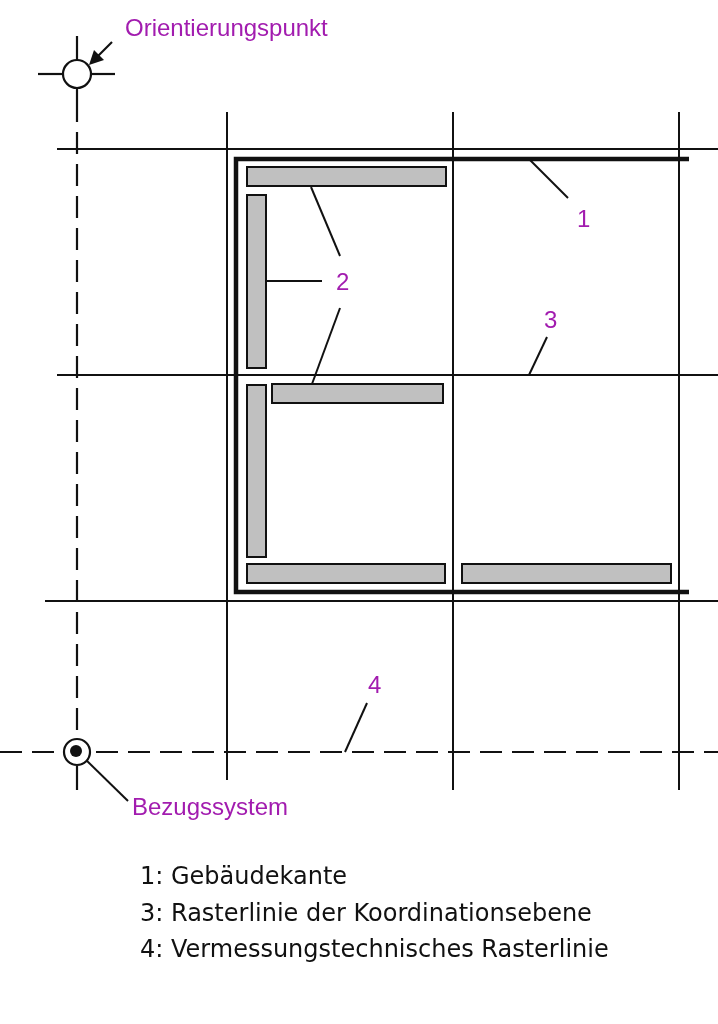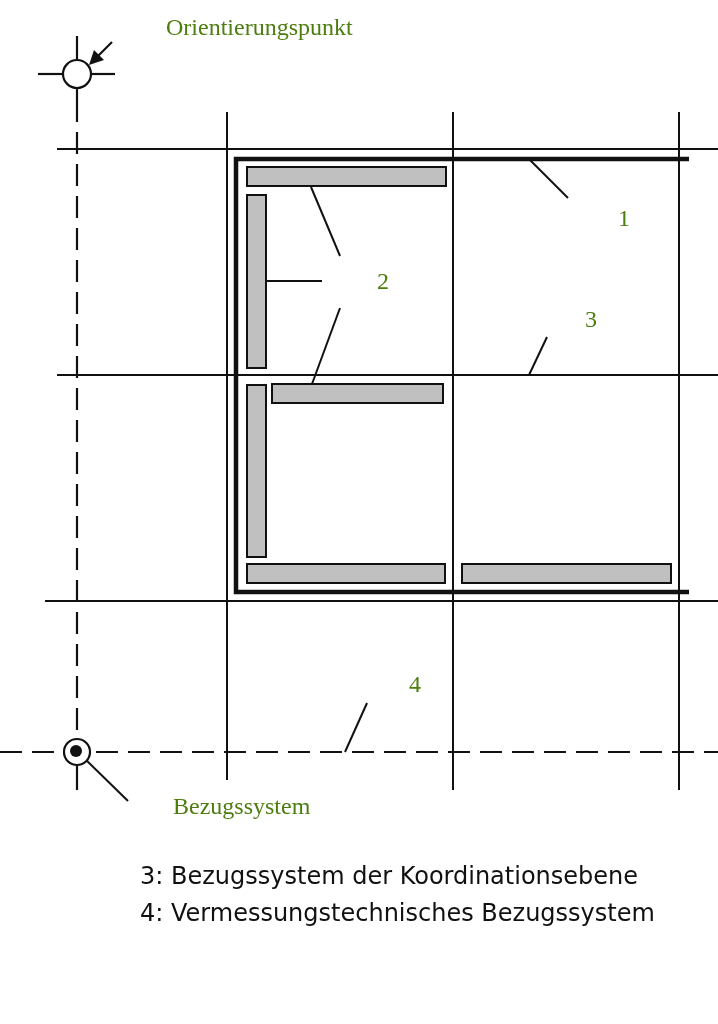--- a/index.html
+++ b/index.html
@@ -1,18 +1,18 @@
 <!DOCTYPE html>
 <html><head>
 <meta charset="utf-8">
 <style>
   html, body { margin: 0; padding: 0; background: #ffffff; }
   body { width: 718px; height: 1024px; position: relative; overflow: hidden; }
   #diagram { position: absolute; left: 0; top: 0; width: 718px; height: 1024px; }
-  .lbl { position: absolute; font-family: Liberation Serif, serif; color: #4d7c0f; white-space: nowrap; margin-left: 41px; }
+  .lbl { position: absolute; font-family: Liberation Sans, sans-serif; color: #a21caf; white-space: nowrap; }
   .callout { font-size: 24px; }
   .pointlbl { font-size: 24px; }
   #legend { position: absolute; left: 140px; top: 858px; font-family: "DejaVu Sans", sans-serif; font-size: 24px; color: #111; line-height: 36.5px; }
   #legend div { white-space: nowrap; }
 </style>
 </head>
 <body>
 
 <svg id="diagram" width="718" height="1024" viewBox="0 0 718 1024" xmlns="http://www.w3.org/2000/svg">
   <g stroke="#111" stroke-width="2" fill="none">
@@ -69,15 +69,16 @@
 
 <div class="lbl pointlbl" style="left:125px; top:14px;">Orientierungspunkt</div>
 <div class="lbl pointlbl" style="left:132px; top:793px;">Bezugssystem</div>
 
 <div class="lbl callout" style="left:577px; top:205px;">1</div>
 <div class="lbl callout" style="left:336px; top:268px;">2</div>
 <div class="lbl callout" style="left:544px; top:306px;">3</div>
 <div class="lbl callout" style="left:368px; top:671px;">4</div>
 
 <div id="legend">
-  <div>3: Bezugssystem der Koordinationsebene</div>
-  <div>4: Vermessungstechnisches Bezugssystem</div>
+  <div>1: Gebäudekante</div>
+  <div>3: Rasterlinie der Koordinationsebene</div>
+  <div>4: Vermessungstechnisches Rasterlinie</div>
 </div>
 
 </body></html>

